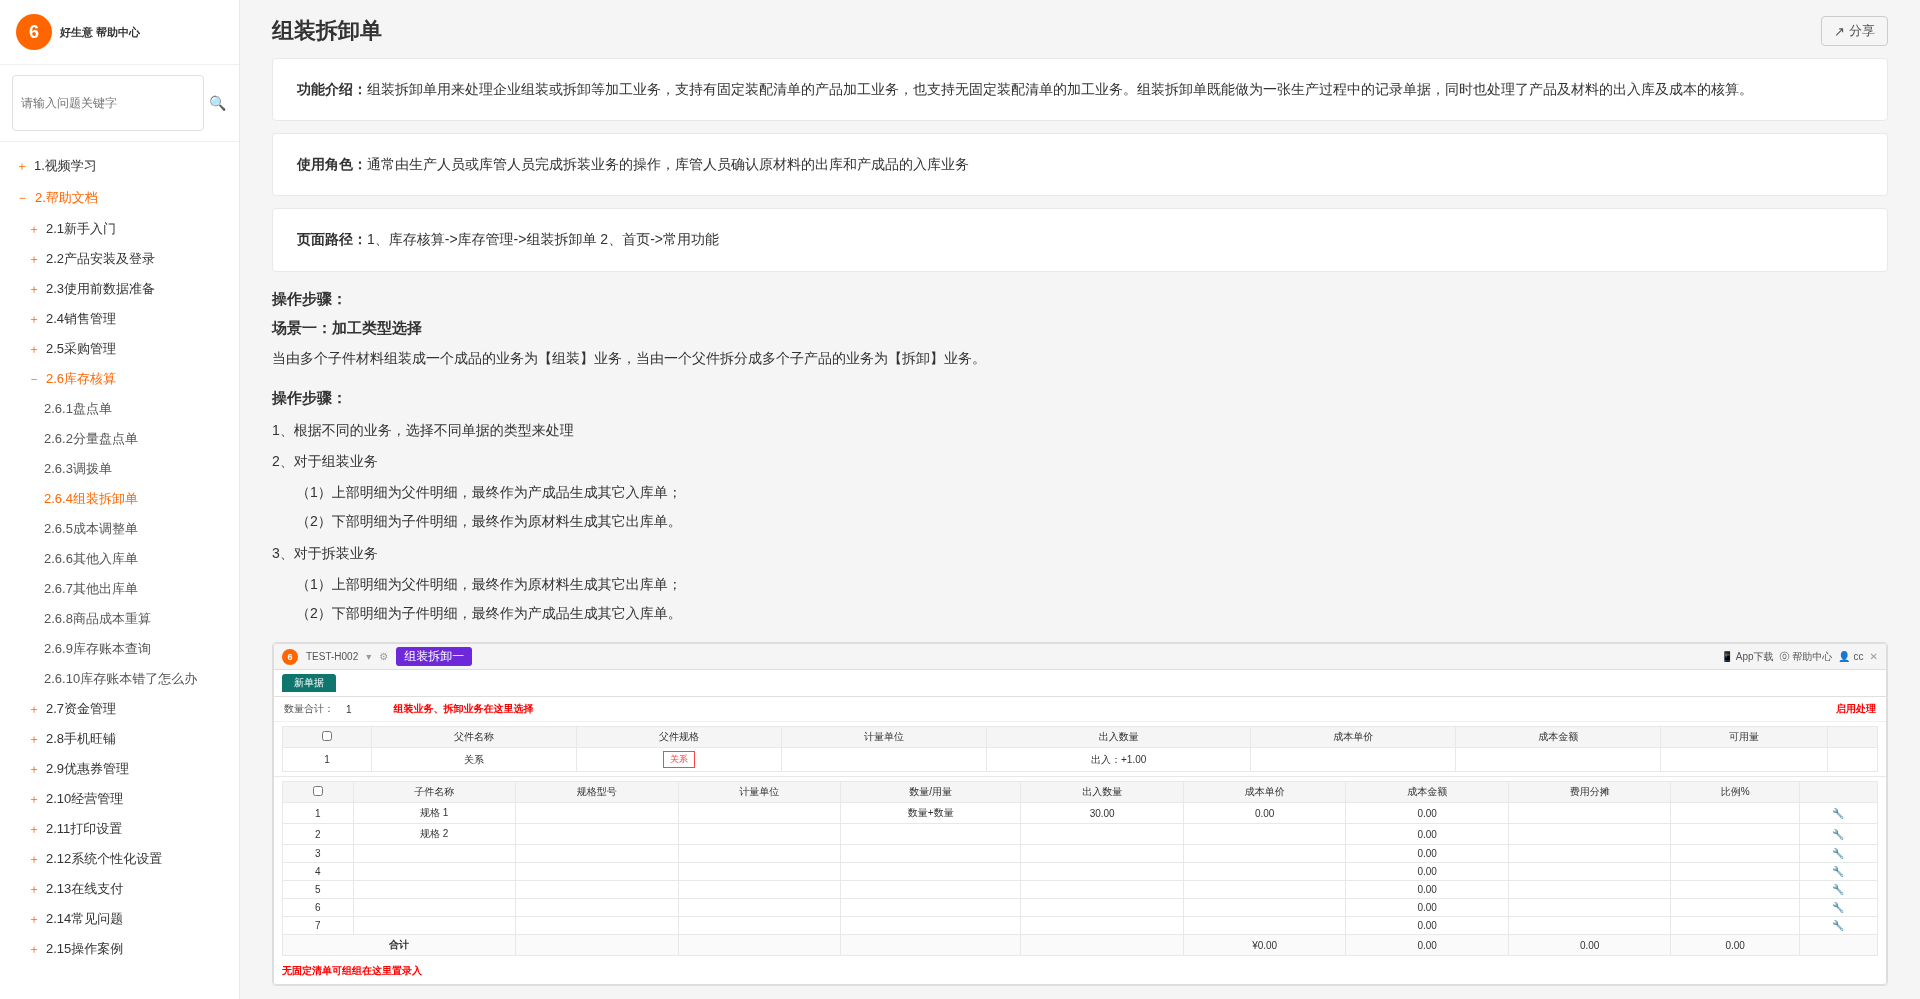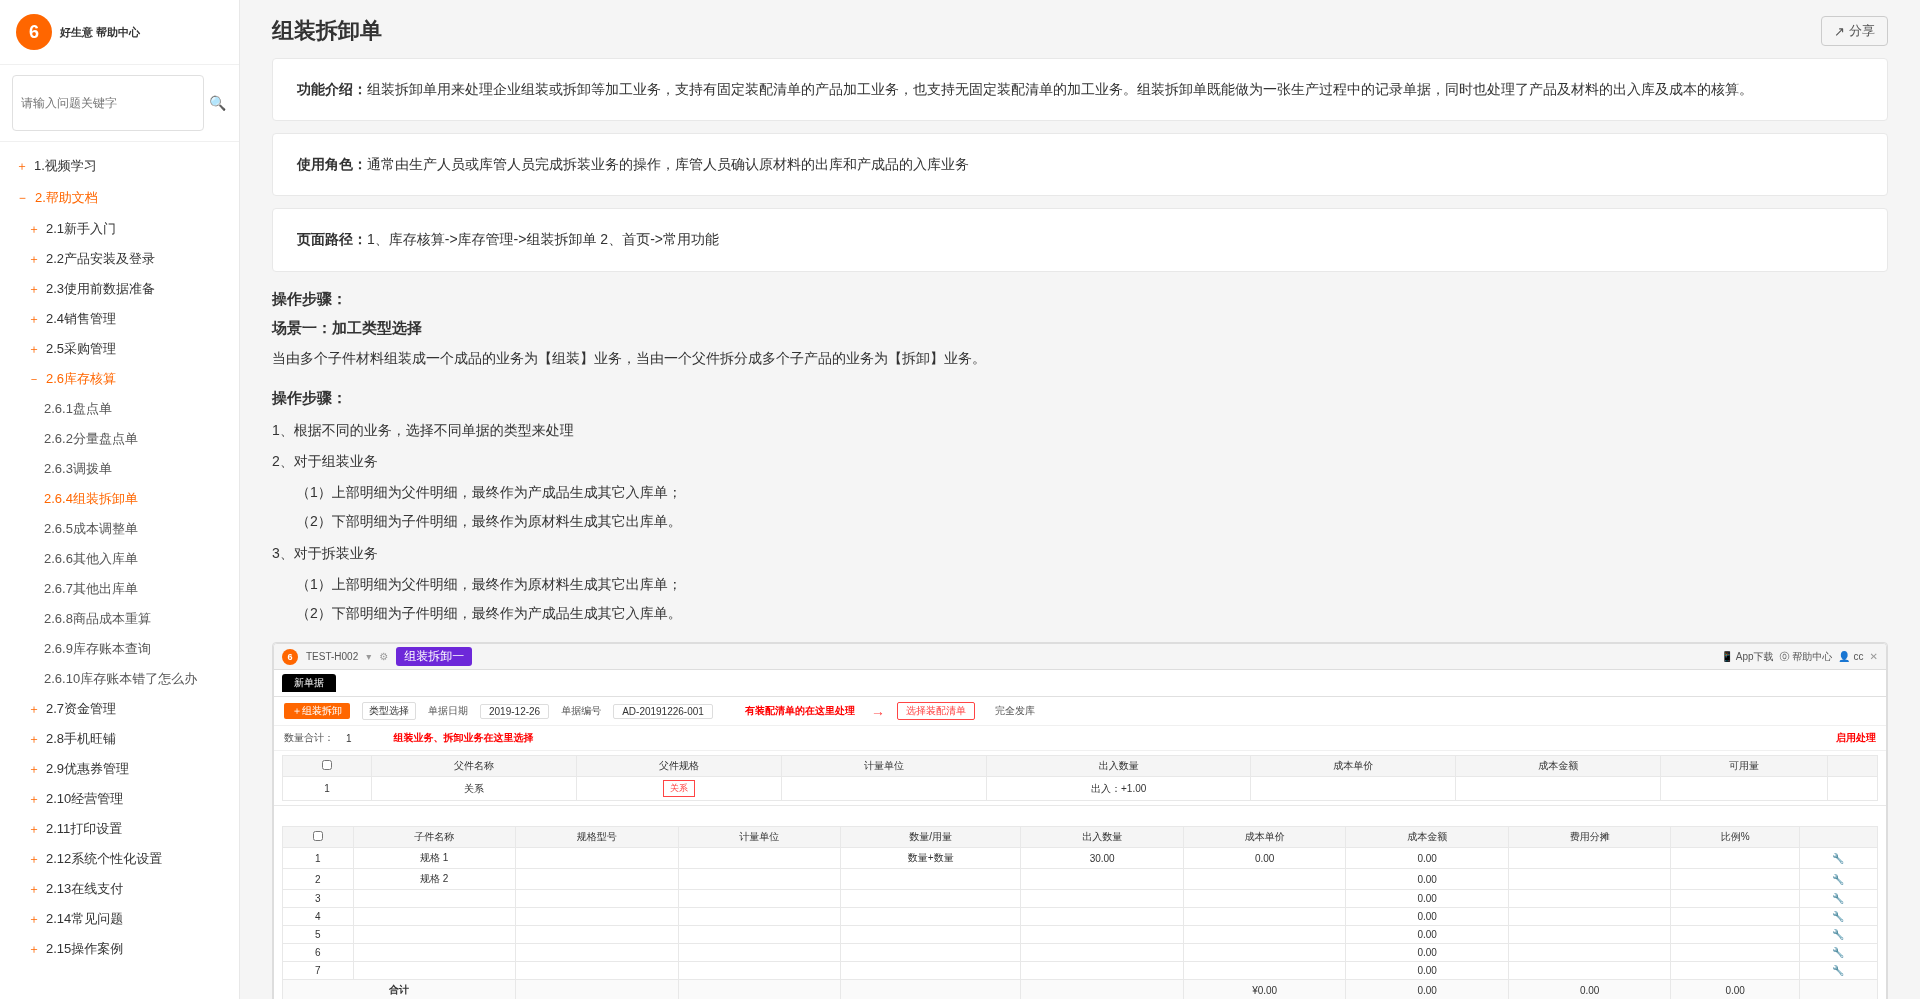--- a/index.html
+++ b/index.html
@@ -399,37 +399,24 @@
             <div style="display:flex; align-items:center; gap:6px; font-size:10px; color:#555;">
               <span>📱 App下载</span>
               <span>⓪ 帮助中心</span>
               <span>👤 cc</span>
               <span style="color:#999; cursor:pointer;">✕</span>
             </div>
           </div>
 
           <div style="display:flex; align-items:flex-end; border-bottom:1px solid #e0e0e0; padding: 0 8px; background:#fff;">
             <div style="background:#fff; padding:4px 0; display:flex; gap:2px; align-items:center;">
-              <span style="background:#000000; color:#fff; padding:2px 12px; border-radius:3px 3px 0 0; font-size:10px; cursor:pointer;">新单据</span>
+              <span style="background:#0f766e; color:#fff; padding:2px 12px; border-radius:3px 3px 0 0; font-size:10px; cursor:pointer;">新单据</span>
             </div>
           </div>
 
-          <div style="background:#fff; padding:5px 10px; display:flex; align-items:center; gap:12px; border-bottom:1px solid #f0f0f0; font-size:10px; flex-wrap:wrap; position:relative;">
-            <span style="background:#ff6600; color:#fff; padding:1px 8px; border-radius:2px; cursor:pointer; font-size:10px;">＋组装拆卸</span>
-            <span style="border:1px solid #ddd; padding:1px 6px; border-radius:2px; cursor:pointer; font-size:10px;">类型选择</span>
-            <span style="color:#555;">单据日期</span>
-            <span style="border:1px solid #ddd; padding:1px 8px; border-radius:2px; font-size:10px; background:#fff;">2019-12-26</span>
-            <span style="color:#555;">单据编号</span>
-            <span style="border:1px solid #ddd; padding:1px 8px; border-radius:2px; font-size:10px; background:#fff;">AD-20191226-001</span>
-
-            <span style="color:#ff0000; font-size:10px; font-weight:bold; margin-left:20px;">有装配清单的在这里处理</span>
-            <span style="color:#ff4444; font-size:14px; margin-left:4px;">→</span>
-            <span style="border:1px solid #ff4444; color:#ff4444; padding:1px 8px; border-radius:2px; font-size:10px; cursor:pointer;">选择装配清单</span>
-            <span style="color:#555; padding:1px 8px; border-radius:2px; font-size:10px;">完全发库</span>
-          </div>
 
           <div style="background:#fff; padding:5px 10px; display:flex; align-items:center; gap:12px; border-bottom:1px solid #f0f0f0; font-size:10px; flex-wrap:wrap; position:relative;">
             <span style="color:#555;">数量合计：</span>
             <span style="color:#333;">1</span>
 
             <span style="color:#ff0000; font-size:10px; font-weight:bold; margin-left:30px;">组装业务、拆卸业务在这里选择</span>
 
             <span style="color:#ff0000; font-size:10px; font-weight:bold; margin-left:auto;">启用处理</span>
           </div>
 
@@ -459,21 +446,21 @@
                   <td>出入：+1.00</td>
                   <td></td>
                   <td></td>
                   <td></td>
                   <td></td>
                 </tr>
               </tbody>
             </table>
           </div>
 
-          <div style="padding:20px 8px; background:#fff; border-top:1px solid #e8e8e8;">
+          <div style="padding:4px 8px; background:#fff; border-top:1px solid #e8e8e8;">
             <table class="fake-table">
               <thead>
                 <tr>
                   <th><input type="checkbox" style="width: 10px; height: 10px;"></th>
                   <th>子件名称</th>
                   <th>规格型号</th>
                   <th>计量单位</th>
                   <th>数量/用量</th>
                   <th>出入数量</th>
                   <th>成本单价</th>

